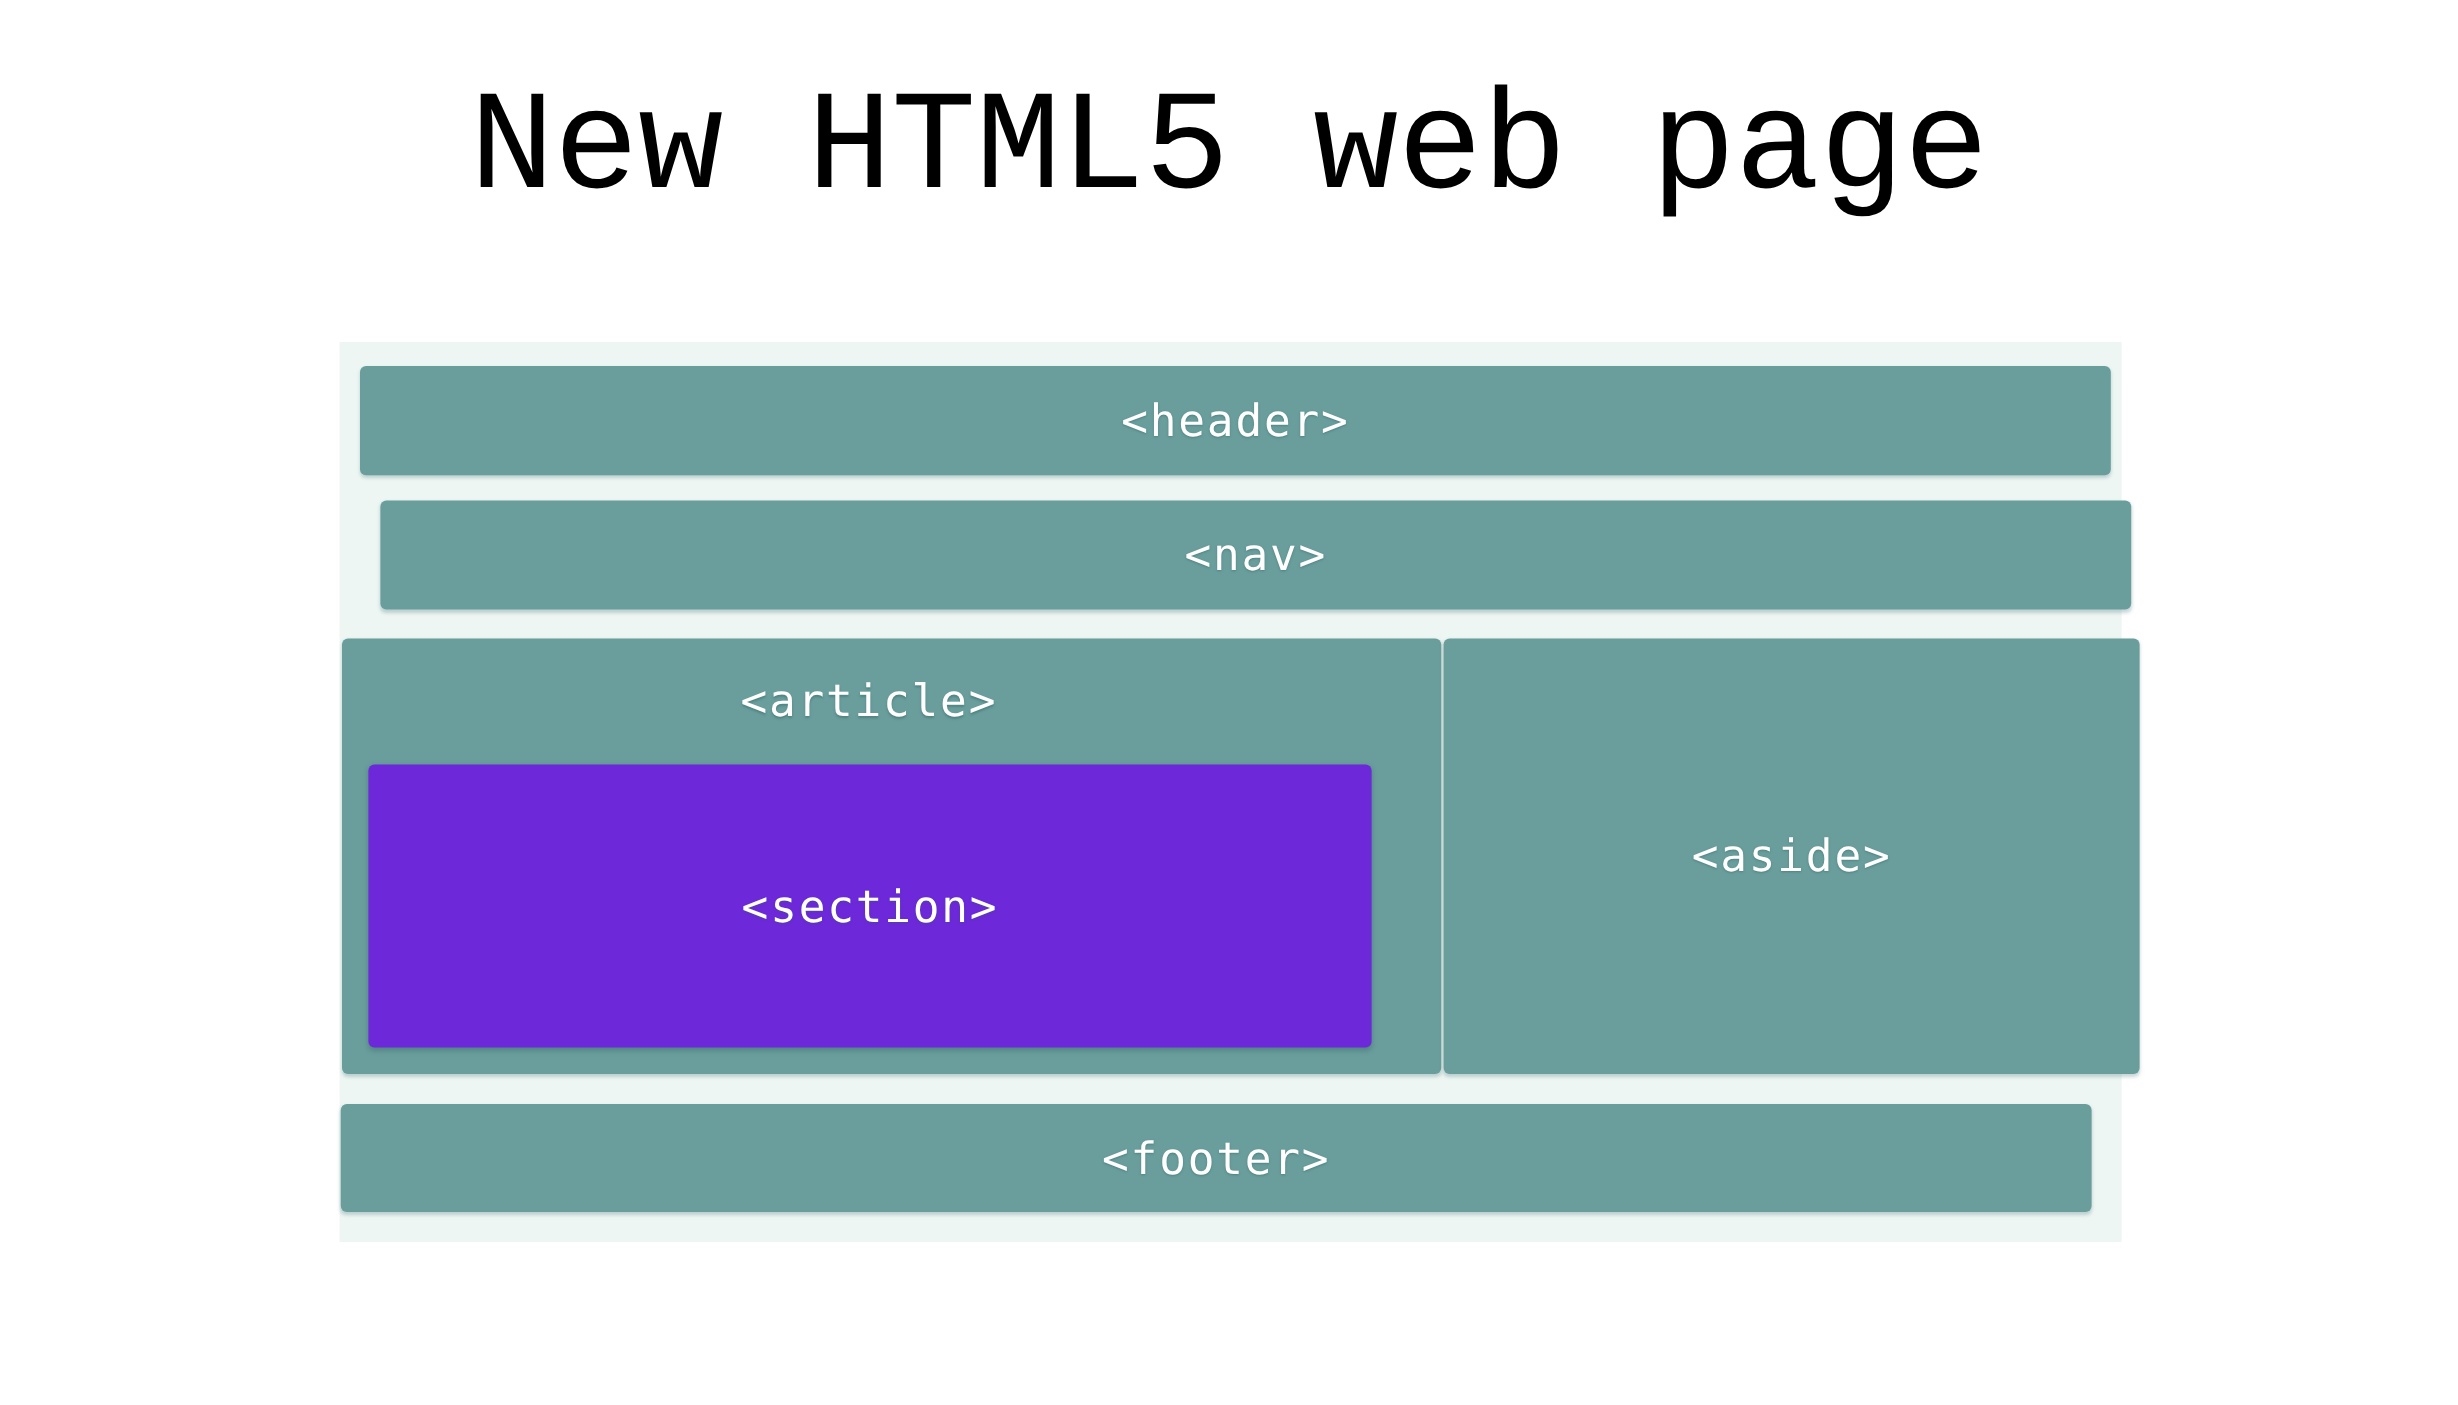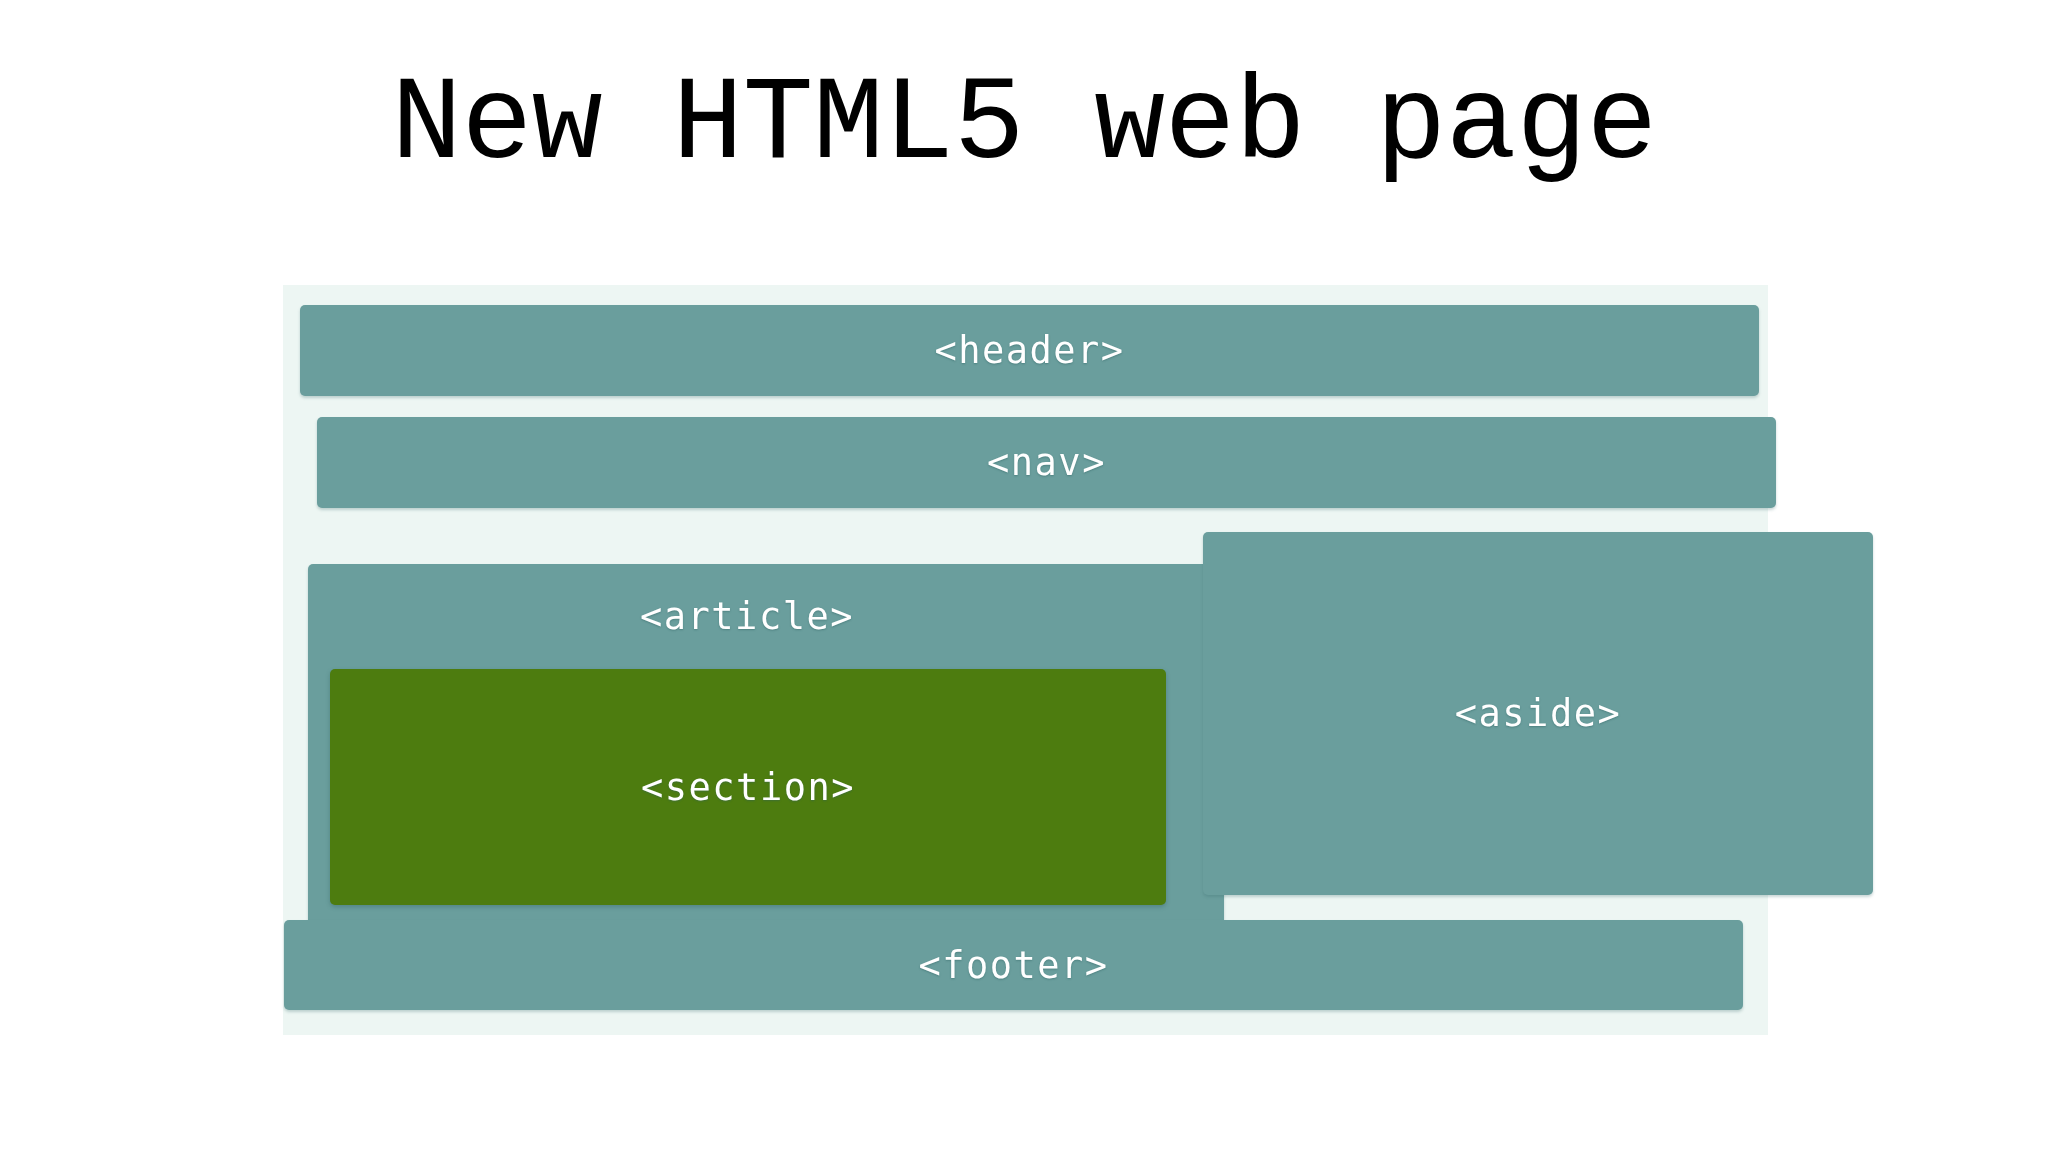--- a/index.html
+++ b/index.html
@@ -72,31 +72,30 @@
     width: 1459px;
     height: 91px;
   }
   .block--nav {
     left: 34px;
     top: 132px;
     width: 1459px;
     height: 91px;
   }
   .block--article {
-    left: 25px;
+    left: 2px;
     top: 247px;
     width: 916px;
     height: 363px;
     display: block;
-    margin-top: 32px;
   }
   .block--aside {
     left: 920px;
     top: 247px;
-    width: 670px;
+    width: 580px;
     height: 363px;
   }
   .block--footer {
     left: 1px;
     top: 635px;
     width: 1459px;
     height: 90px;
   }
 
   
@@ -111,21 +110,21 @@
     justify-content: center;
   }
 
   
   .block--section {
     position: absolute;
     left: 22px;
     top: 105px;
     width: 836px;
     height: 236px;
-    background: #4d7c0f;
+    background: #6d28d9;
     border-radius: 5px;
     box-shadow: 0 2px 4px rgba(40, 90, 90, 0.35);
     display: flex;
     align-items: center;
     justify-content: center;
   }
 </style>
 </head>
 <body>
 

